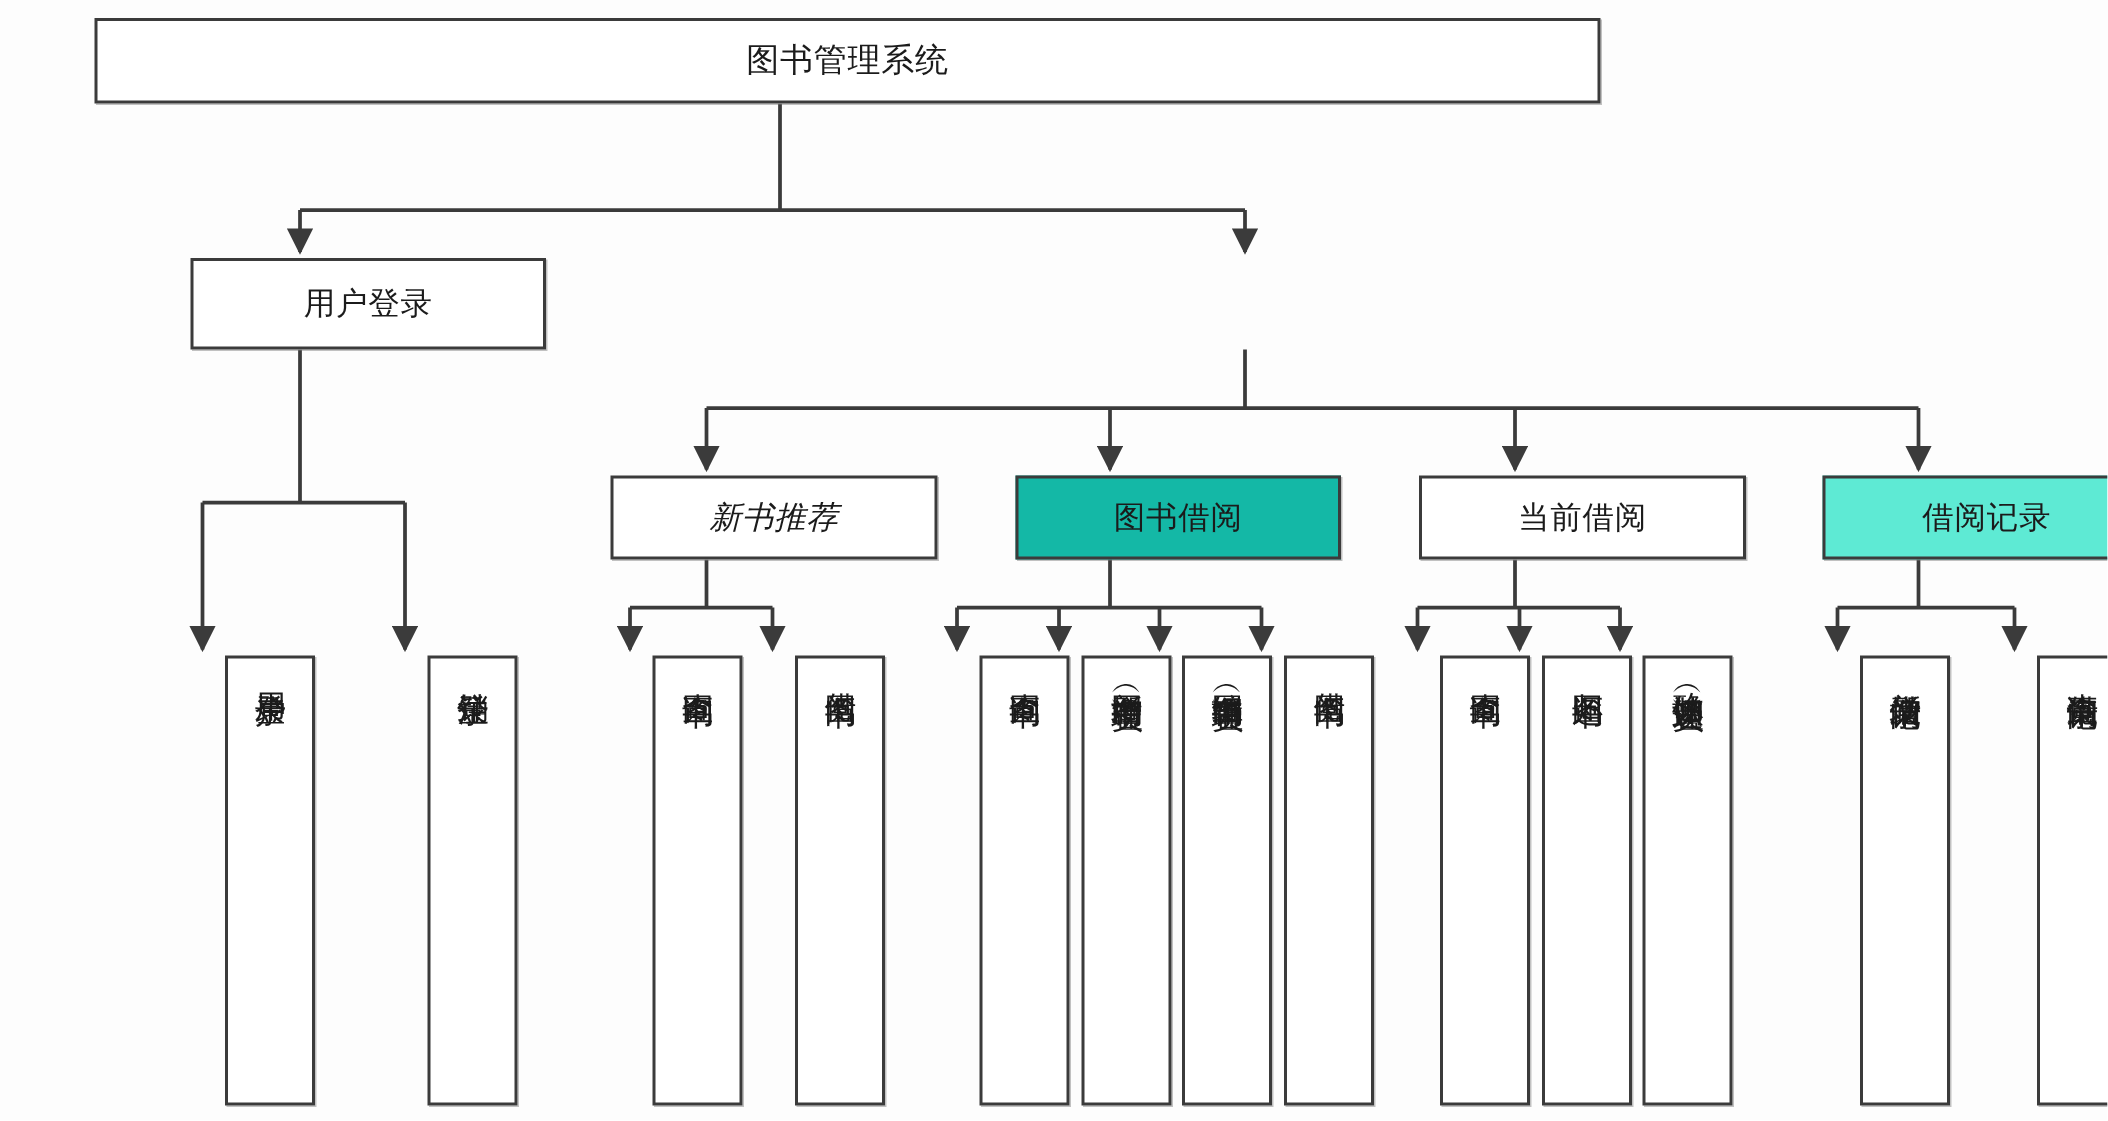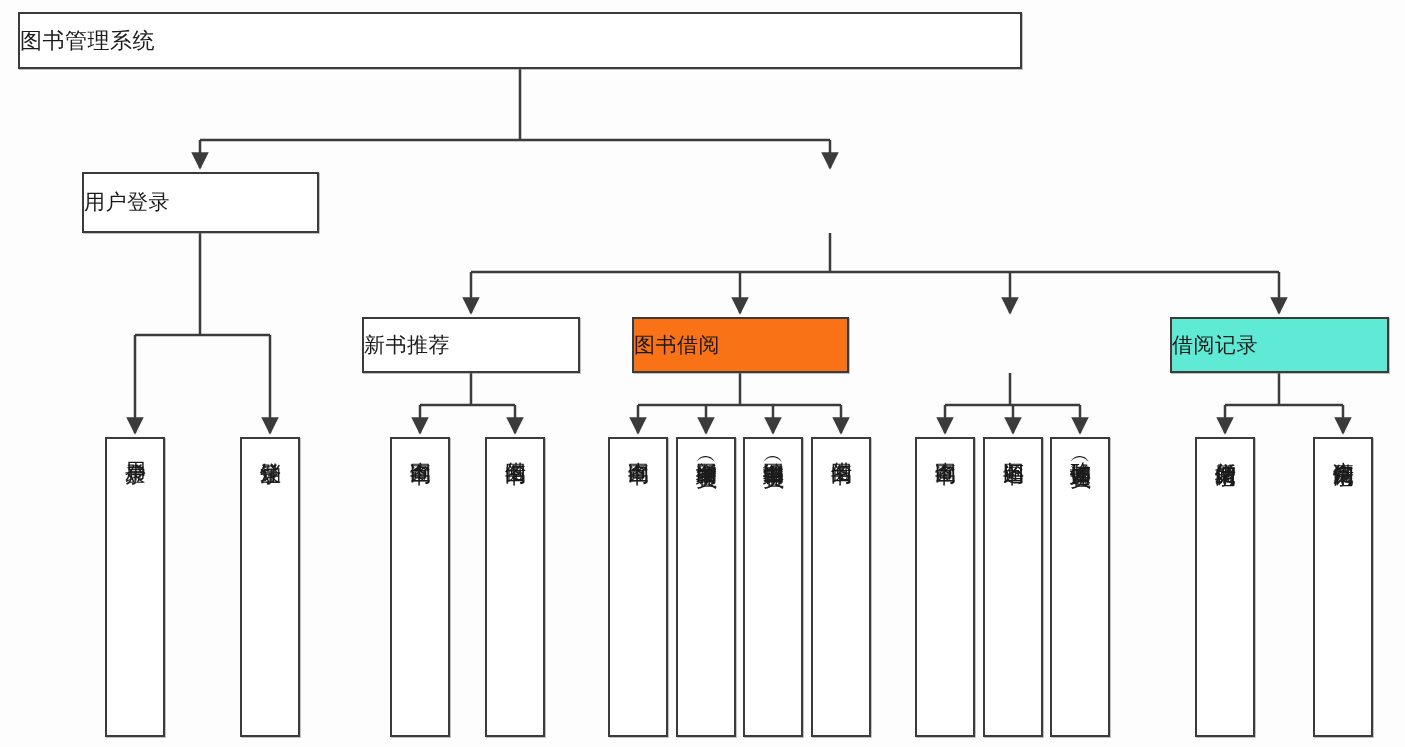--- a/index.html
+++ b/index.html
@@ -26,23 +26,24 @@
     height: 747px;
     pointer-events: none;
   }
   .node {
     position: absolute;
     box-sizing: border-box;
     background: #ffffff;
     border: 2px solid #3b3b3b;
     display: flex;
     align-items: center;
-    justify-content: flex-start;
+    justify-content: center;
     color: #1b1b1b;
     box-shadow: 1px 1px 0 rgba(120,120,120,0.45);
+    margin-left: 45px;
   }
   .node .label {
     display: block;
     text-align: center;
     line-height: 1.25;
     letter-spacing: 0.5px;
   }
   .node.h .label {
     font-size: 21px;
   }
@@ -127,25 +128,28 @@
   </svg>
 
   <div class="node root h" id="n-root" style="left: 18px; top: 12px; width: 1004px; height: 57px; background: rgb(255, 255, 255); border-color: rgb(59, 59, 59); color: rgb(27, 27, 27);">
     <span class="label">图书管理系统</span>
   </div>
 
   <div class="node h" id="n-l2-0" style="left: 82px; top: 172px; width: 237px; height: 61px; background: rgb(255, 255, 255); border-color: rgb(59, 59, 59); color: rgb(27, 27, 27);">
     <span class="label">用户登录</span>
   </div>
 
-  <div class="node h" id="n-l3-0" style="left: 362px; top: 317px; width: 218px; height: 56px; background: rgb(255, 255, 255); border-color: rgb(59, 59, 59); color: rgb(27, 27, 27);">
+  <div class="node h" id="n-l3-0" style="left: 362px; top: 317px; width: 218px; height: 56px; background: rgb(255, 255, 255); border-color: rgb(59, 59, 59); color: rgb(27, 27, 27); font-style: italic;">
     <span class="label">新书推荐</span>
   </div>
-  <div class="node h" id="n-l3-1" style="left: 632px; top: 317px; width: 217px; height: 56px; background: #f97316; border-color: rgb(59, 59, 59); color: rgb(27, 27, 27);">
+  <div class="node h" id="n-l3-1" style="left: 632px; top: 317px; width: 217px; height: 56px; background: #14b8a6; border-color: rgb(59, 59, 59); color: rgb(27, 27, 27);">
     <span class="label">图书借阅</span>
+  </div>
+  <div class="node h" id="n-l3-2" style="left: 901px; top: 317px; width: 218px; height: 56px; background: rgb(255, 255, 255); border-color: rgb(59, 59, 59); color: rgb(27, 27, 27);">
+    <span class="label">当前借阅</span>
   </div>
   <div class="node h" id="n-l3-3" style="left: 1170px; top: 317px; width: 219px; height: 56px; background: #5eead4; border-color: rgb(59, 59, 59); color: rgb(27, 27, 27);">
     <span class="label">借阅记录</span>
   </div>
 
   <div class="node v" id="n-lf-0" style="left: 105px; top: 437px; width: 60px; height: 300px; background: rgb(255, 255, 255); border-color: rgb(59, 59, 59); color: rgb(27, 27, 27);">
     <span class="label">用户登录</span>
   </div>
   <div class="node v" id="n-lf-1" style="left: 240px; top: 437px; width: 60px; height: 300px; background: rgb(255, 255, 255); border-color: rgb(59, 59, 59); color: rgb(27, 27, 27);">
     <span class="label">注销登录</span>

